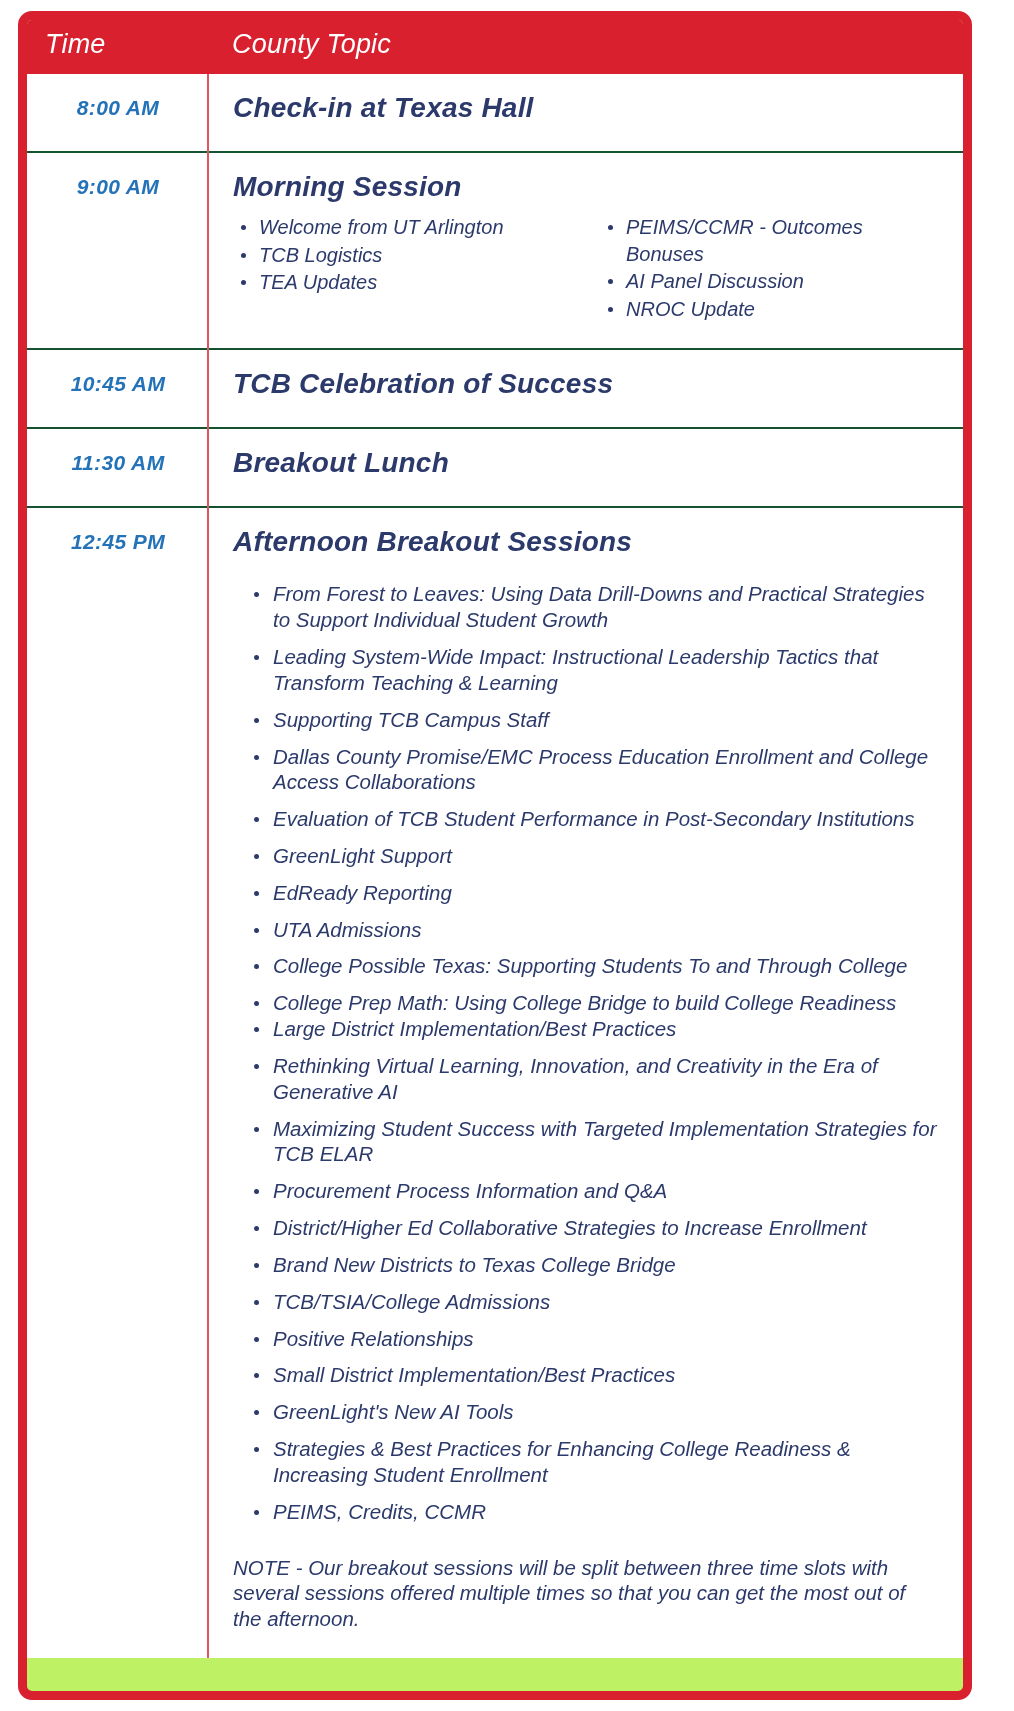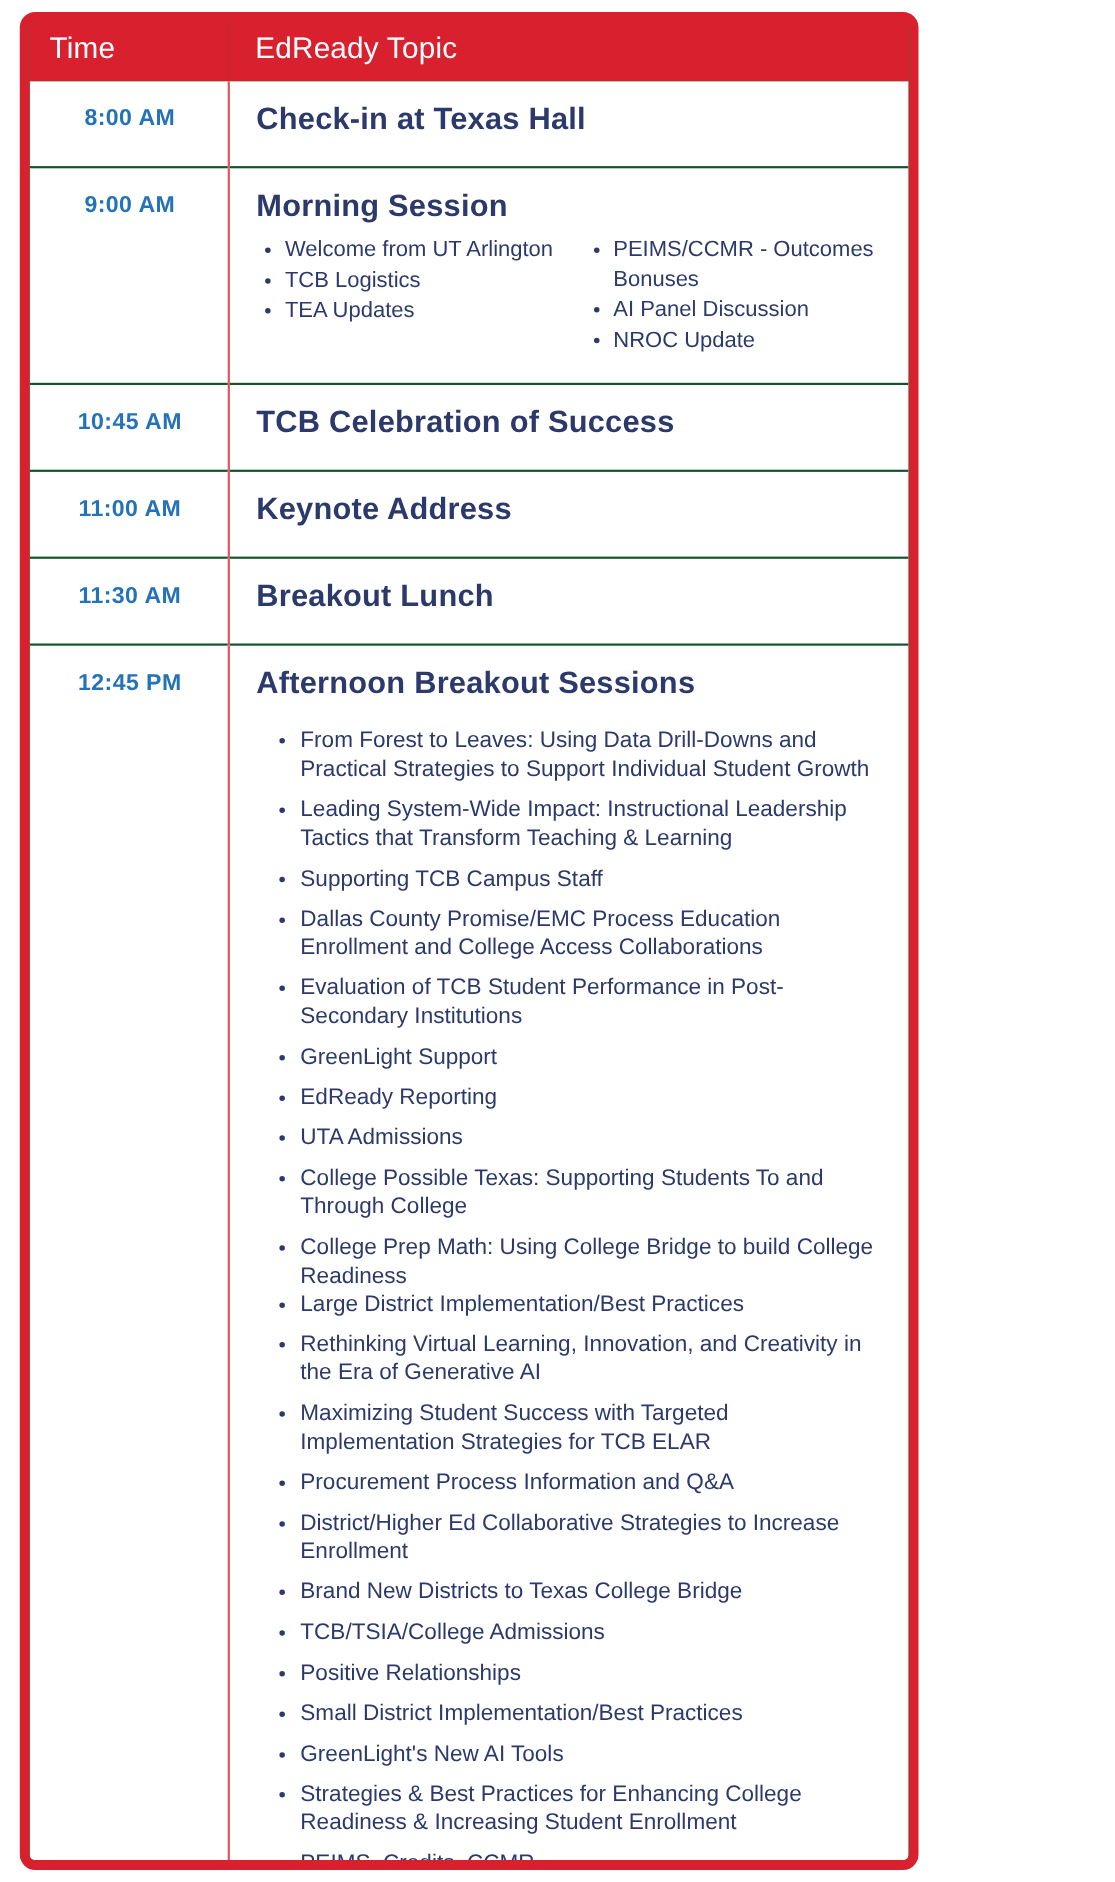--- a/index.html
+++ b/index.html
@@ -8,26 +8,27 @@
     width: 1014px;
     height: 1711px;
     background: #ffffff;
     font-family: "Liberation Sans", sans-serif;
   }
 
   .agenda-frame {
     position: absolute;
     left: 18px;
     top: 11px;
-    width: 817px;
+    width: 954px;
     height: 1689px;
     border: 9px solid #d8202f;
     border-radius: 14px;
-    background: #15803d;
+    background: #bef264;
     overflow: hidden;
+    font-style: italic;
   }
 
   table.agenda-table {
     width: 100%;
     border-collapse: collapse;
     table-layout: fixed;
   }
 
   col.col-time  { width: 181px; }
   col.col-topic { width: auto; }
@@ -148,21 +149,21 @@
 
 <div class="agenda-frame">
   <table class="agenda-table">
     <colgroup>
       <col class="col-time">
       <col class="col-topic">
     </colgroup>
     <thead>
       <tr class="agenda-head-row">
         <th class="head-cell time">Time</th>
-        <th class="head-cell topic">EdReady Topic</th>
+        <th class="head-cell topic">County Topic</th>
       </tr>
     </thead>
     <tbody id="agenda-body">
         <tr class="agenda-row">
           <td class="time-cell">
             <div class="time-text">8:00 AM</div>
           </td>
           <td class="topic-cell">
             <div class="topic-title">Check-in at Texas Hall</div>
           </td>
@@ -182,28 +183,20 @@
               <li>NROC Update</li>
             </ul>
           </td>
         </tr>
         <tr class="agenda-row">
           <td class="time-cell">
             <div class="time-text">10:45 AM</div>
           </td>
           <td class="topic-cell">
             <div class="topic-title">TCB Celebration of Success</div>
-          </td>
-        </tr>
-        <tr class="agenda-row">
-          <td class="time-cell">
-            <div class="time-text">11:00 AM</div>
-          </td>
-          <td class="topic-cell">
-            <div class="topic-title">Keynote Address</div>
           </td>
         </tr>
         <tr class="agenda-row">
           <td class="time-cell">
             <div class="time-text">11:30 AM</div>
           </td>
           <td class="topic-cell">
             <div class="topic-title">Breakout Lunch</div>
           </td>
         </tr>

